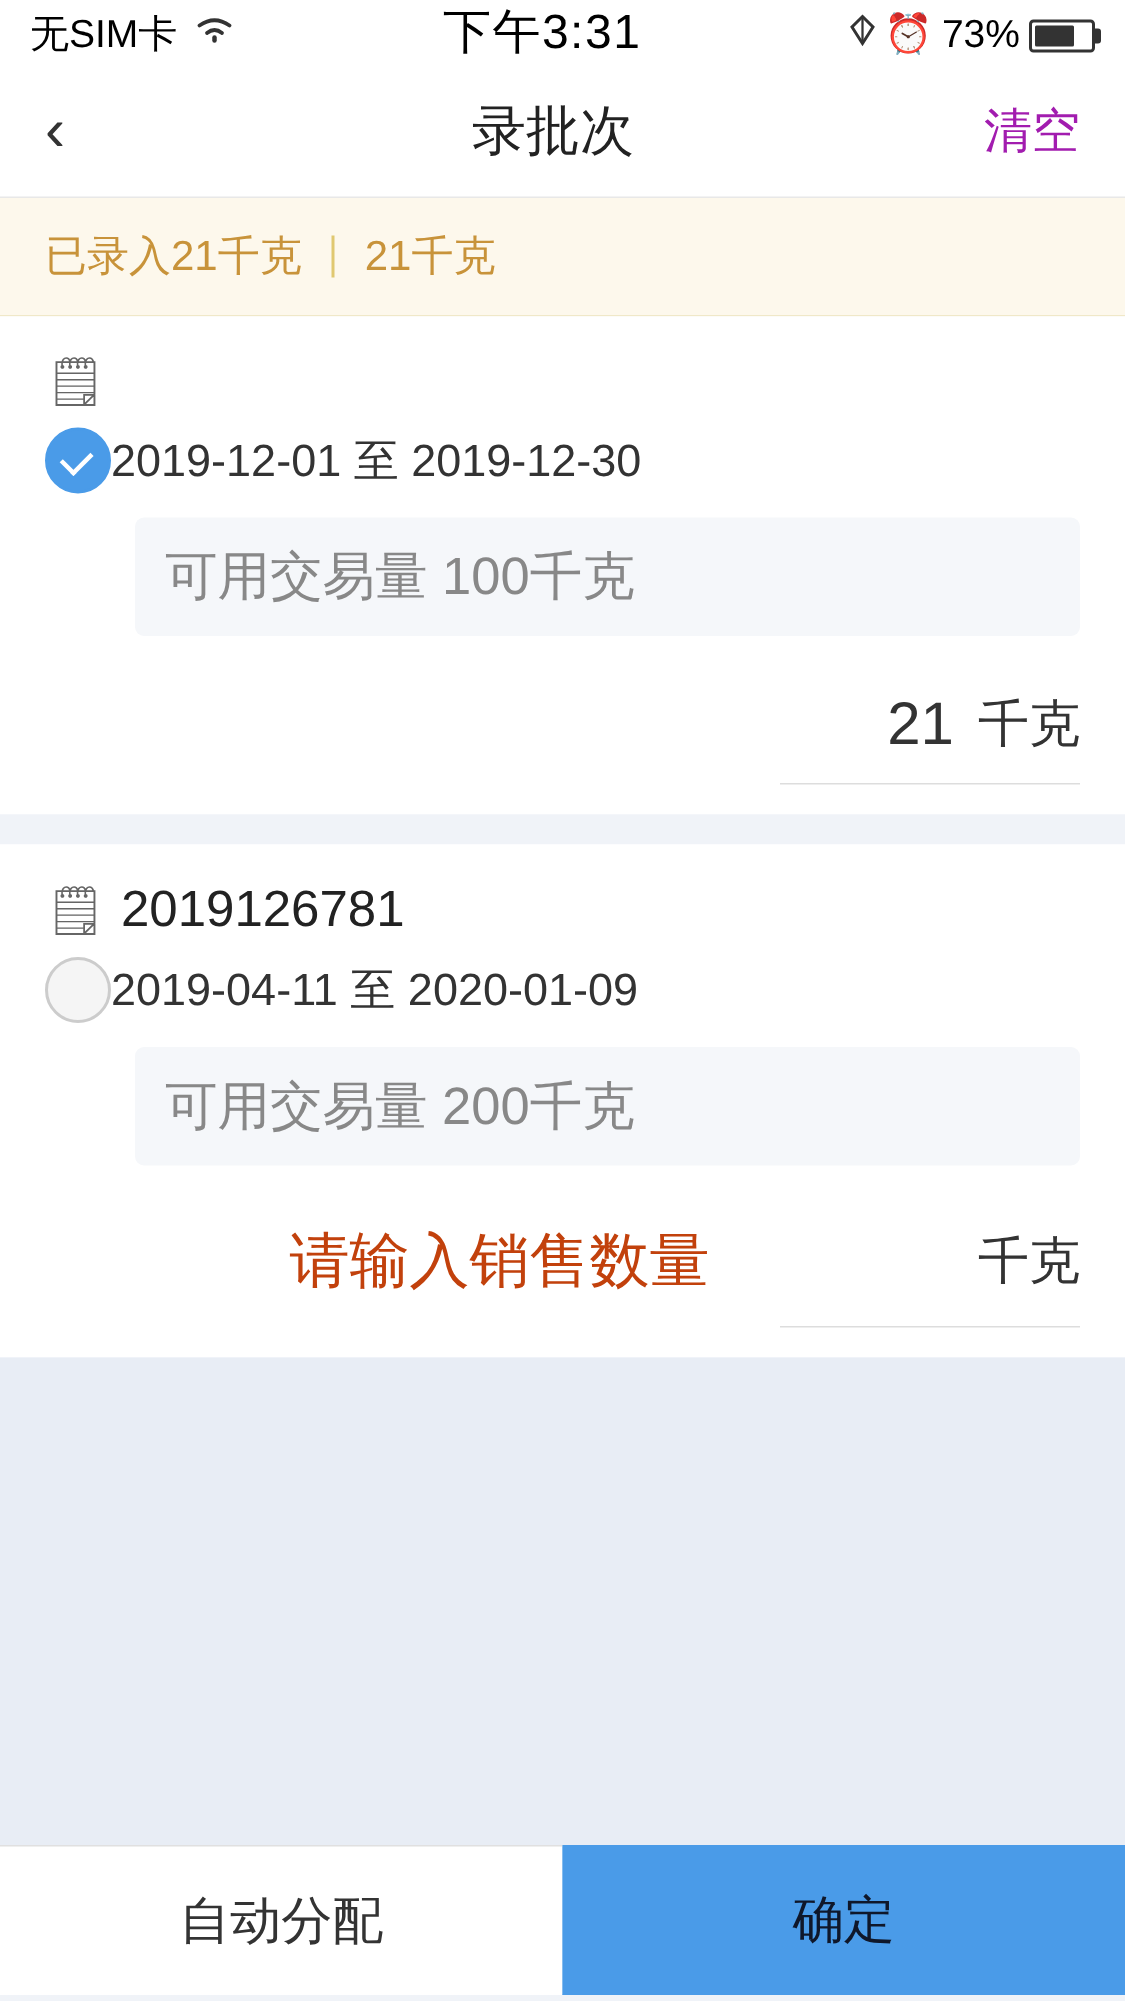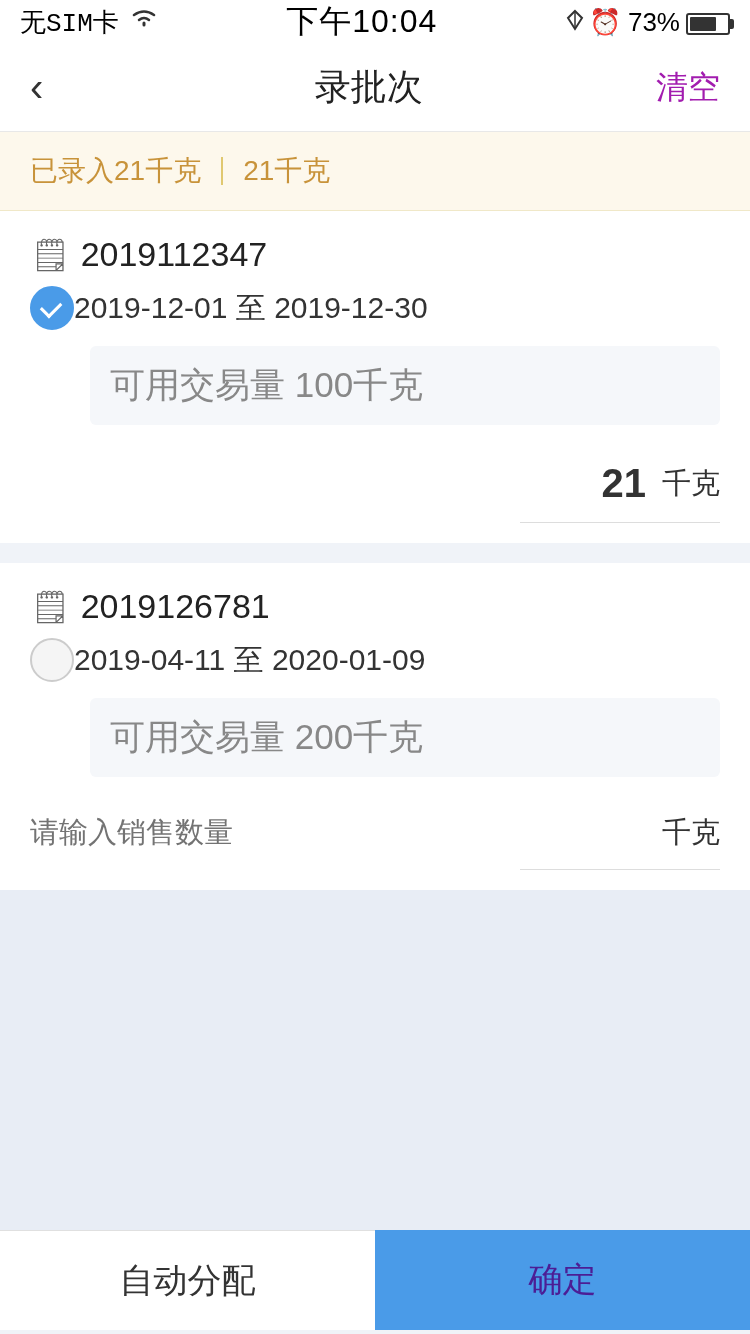--- a/index.html
+++ b/index.html
@@ -21,21 +21,20 @@
       align-items: center;
       justify-content: space-between;
       padding: 0 20px;
       font-size: 28px;
     }
     .status-left {
       display: flex;
       align-items: center;
       gap: 11px;
       font-size: 26px;
-      font-family: Liberation Mono, monospace;
     }
     .status-center {
       font-size: 32px;
       font-weight: 500;
       letter-spacing: 1px;
     }
     .status-right {
       display: flex;
       align-items: center;
       gap: 6px;
@@ -199,37 +198,37 @@
       display: flex;
       align-items: center;
       justify-content: flex-end;
       padding: 16px 30px;
       gap: 16px;
     }
 
     .quantity-input {
       font-size: 40px;
       color: #333;
-      font-weight: 700;
+      font-weight: 400;
       text-align: right;
       border: none;
       outline: none;
       width: 120px;
       background: transparent;
     }
 
     .quantity-placeholder {
-      font-size: 29px;
-      color: #737373;
-      text-align: left;
+      font-size: 40px;
+      color: #c2410c;
+      text-align: center;
       flex: 1;
     }
 
     .quantity-unit {
-      font-size: 29px;
+      font-size: 34px;
       color: #333;
     }
 
     .separator-line {
       width: 200px;
       height: 1px;
       background: #ddd;
       margin-left: auto;
       margin-right: 30px;
     }
@@ -265,39 +264,39 @@
       color: #333;
       cursor: pointer;
       border-top: 1px solid #e0e0e0;
     }
 
     .btn-confirm {
       flex: 1;
       background: #4a9be8;
       border: none;
       font-size: 34px;
-      color: #4c1d95;
+      color: #0f172a;
       cursor: pointer;
     }
   </style>
 </head>
 <body>
 
 <div class="status-bar">
   <div class="status-left">
     <span>无SIM卡</span>
     <span>
       <svg width="28" height="22" viewBox="0 0 28 22">
         <path d="M14 18 Q14 16 14 16" stroke="#333" stroke-width="3" stroke-linecap="round" fill="none"></path>
         <path d="M9 13 Q14 9 19 13" stroke="#333" stroke-width="2.5" stroke-linecap="round" fill="none"></path>
         <path d="M4 8 Q14 1 24 8" stroke="#333" stroke-width="2.5" stroke-linecap="round" fill="none"></path>
       </svg>
     </span>
   </div>
-  <div class="status-center">下午10:04</div>
+  <div class="status-center">下午3:31</div>
   <div class="status-right">
     <span>
       <svg width="18" height="22" viewBox="0 0 18 22">
         <path d="M9 2 L16 9 L9 20 L2 9 Z" stroke="#333" stroke-width="2" fill="none"></path>
         <line x1="9" y1="2" x2="9" y2="20" stroke="#333" stroke-width="1.5"></line>
       </svg>
     </span>
     <span>⏰</span>
     <span>73%</span>
     <span>
@@ -317,21 +316,20 @@
 <div class="info-bar">
   <span class="info-item">已录入21千克</span>
   <div class="info-divider"></div>
   <span class="info-item">21千克</span>
 </div>
 
 <div class="card">
   <div class="batch-item">
     <div class="batch-header">
       <span class="batch-icon">🗒</span>
-      <span class="batch-id">2019112347</span>
     </div>
     <div class="batch-row">
       <div class="radio-circle checked"></div>
       <span class="batch-date">2019-12-01 至 2019-12-30</span>
     </div>
     <div class="batch-available">可用交易量 100千克</div>
   </div>
   <div class="quantity-row">
     <input class="quantity-input" type="text" value="21" style="">
     <span class="quantity-unit">千克</span>

